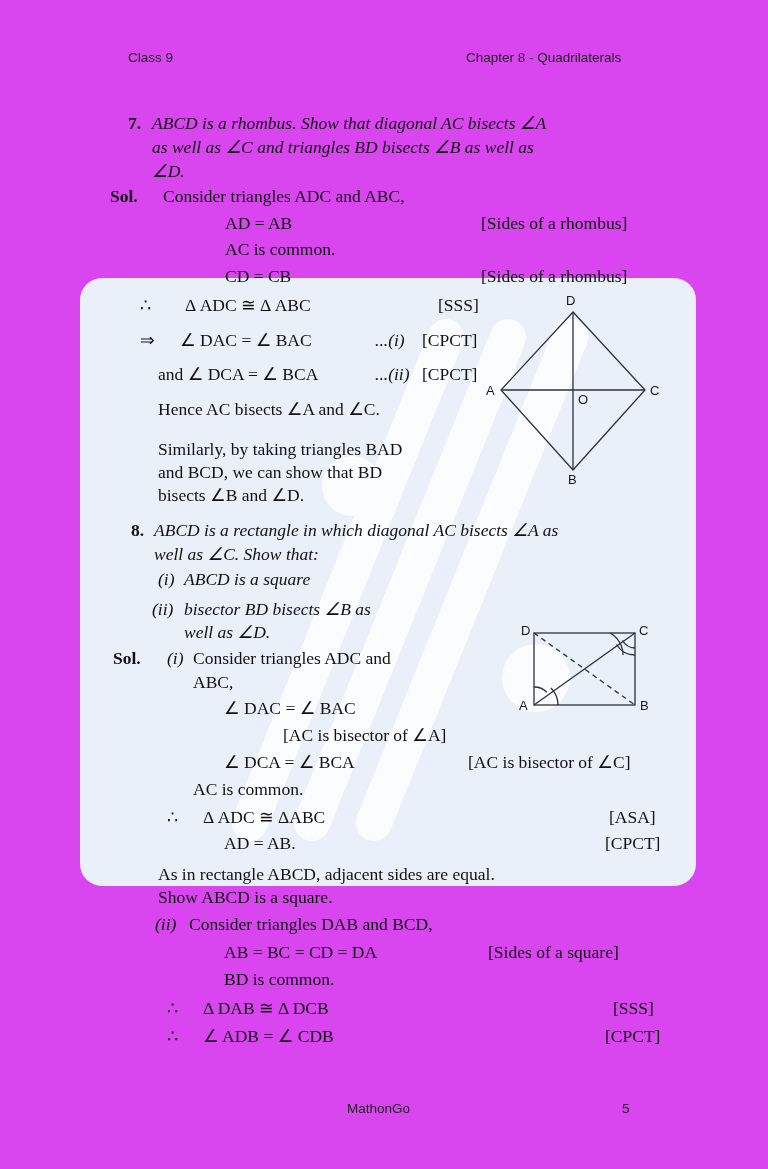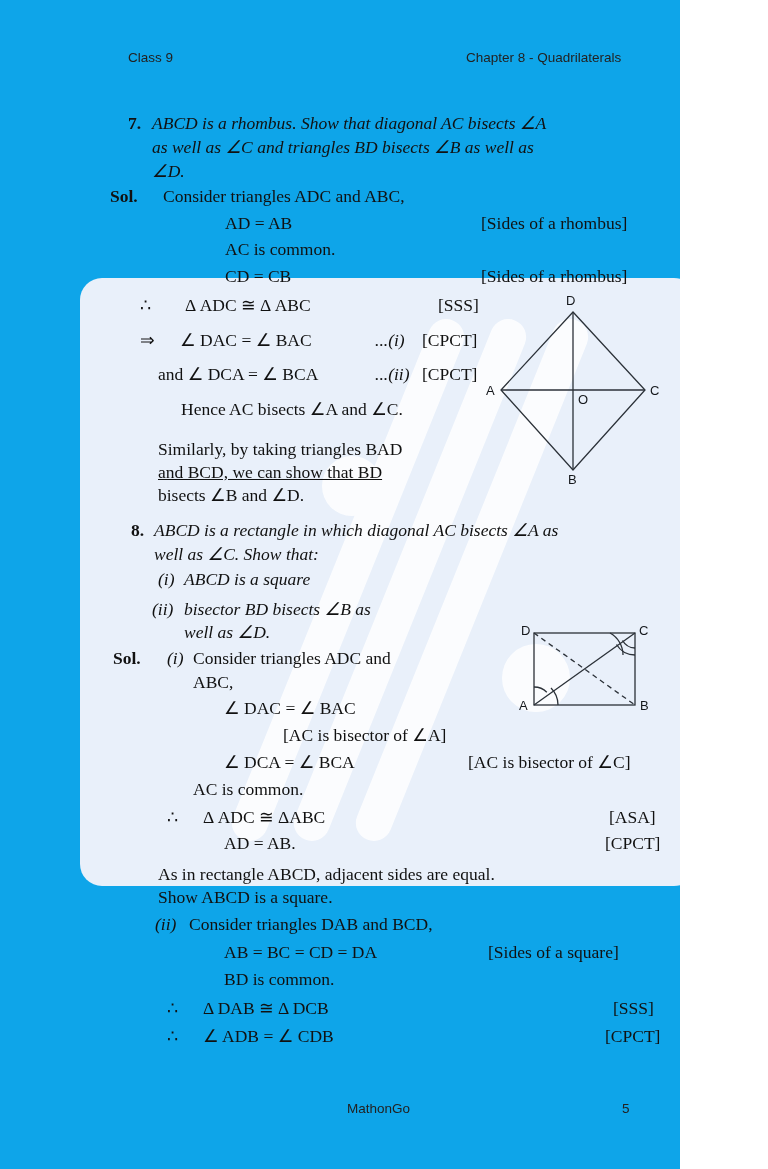--- a/index.html
+++ b/index.html
@@ -2,23 +2,23 @@
 <html><head>
 <meta charset="utf-8">
 <style>
   html, body {
     margin: 0;
     padding: 0;
     background: #ffffff;
   }
   #page {
     position: relative;
-    width: 680px;
+    width: 768px;
     height: 1169px;
-    background: #0ea5e9;
+    background: #d946ef;
     overflow: hidden;
     font-family: "Liberation Serif", serif;
     color: #1a1a1a;
   }
 
   
   #watermark {
     position: absolute;
     left: 0; top: 0;
     width: 768px; height: 1169px;
@@ -158,24 +158,24 @@
 
     <div class="line serif" style="left:140px; top:332px;">⇒</div>
     <div class="line serif" style="left:180px; top:332px;">∠ DAC = ∠ BAC</div>
     <div class="line serif ital" style="left:375px; top:332px;">...(i)</div>
     <div class="line serif reason" style="left:422px; top:332px;">[CPCT]</div>
 
     <div class="line serif" style="left:158px; top:366px;">and ∠ DCA = ∠ BCA</div>
     <div class="line serif ital" style="left:375px; top:366px;">...(ii)</div>
     <div class="line serif reason" style="left:422px; top:366px;">[CPCT]</div>
 
-    <div class="line serif" style="left:158px; top:401px;margin-left:23px;">Hence AC bisects ∠A and ∠C.</div>
+    <div class="line serif" style="left:158px; top:401px;">Hence AC bisects ∠A and ∠C.</div>
 
     <div class="line serif" style="left:158px; top:441px;">Similarly, by taking triangles BAD</div>
-    <div class="line serif" style="left:158px; top:464px;text-decoration:underline;">and BCD, we can show that BD</div>
+    <div class="line serif" style="left:158px; top:464px;">and BCD, we can show that BD</div>
     <div class="line serif" style="left:158px; top:487px;">bisects ∠B and ∠D.</div>
 
     <div class="line serif bold" style="left:131px; top:522px;">8.</div>
     <div class="line serif ital" style="left:154px; top:522px;font-style:italic;">ABCD is a rectangle in which diagonal AC bisects ∠A as</div>
     <div class="line serif ital" style="left:154px; top:546px;text-align:right;">well as ∠C. Show that:</div>
 
     <div class="line serif ital" style="left:158px; top:571px;">(i)</div>
     <div class="line serif ital" style="left:184px; top:571px;">ABCD is a square</div>
 
     <div class="line serif ital" style="left:152px; top:601px;">(ii)</div>

